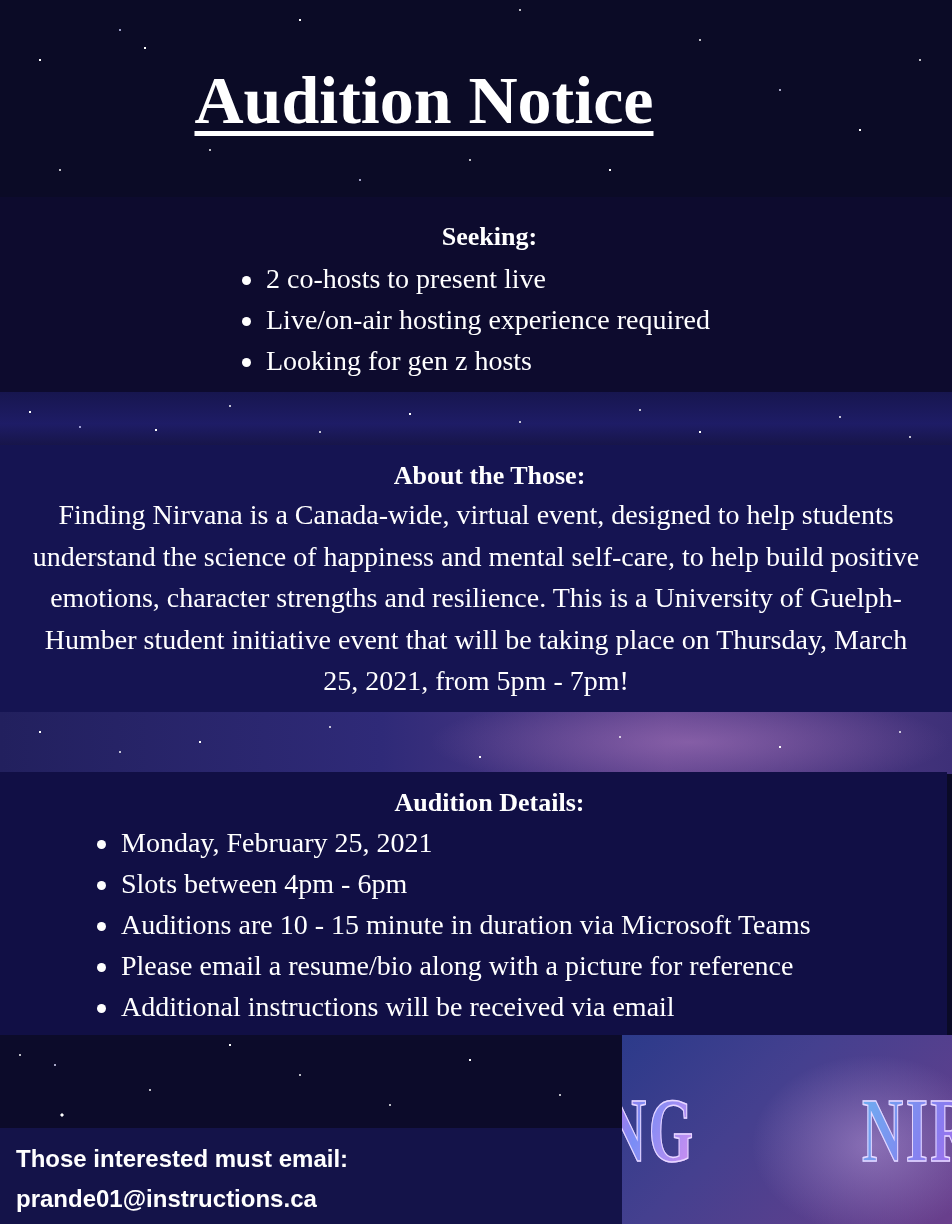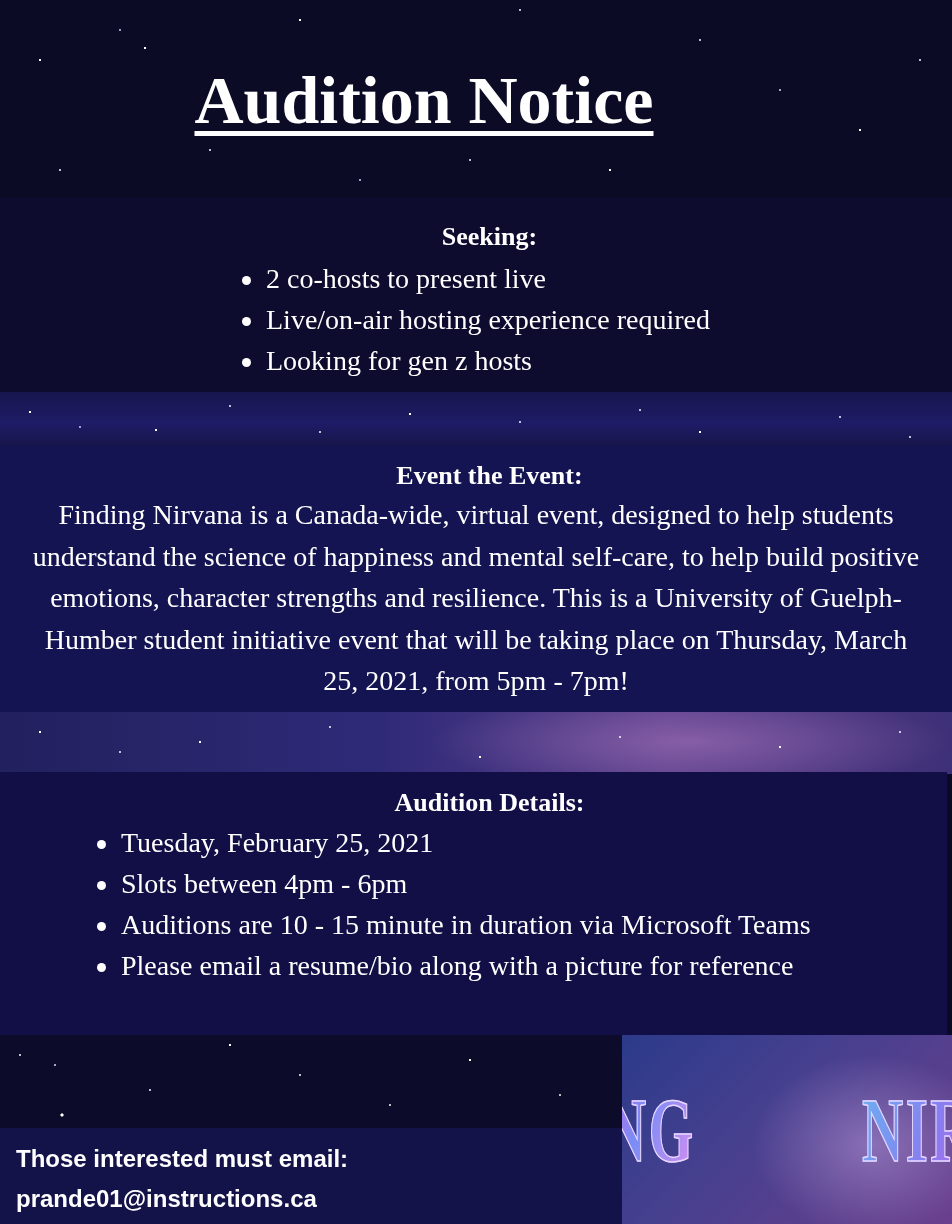--- a/index.html
+++ b/index.html
@@ -148,34 +148,35 @@
     <li><span class="dot"></span><span>2 co-hosts to present live</span></li>
     <li><span class="dot"></span><span>Live/on-air hosting experience required</span></li>
     <li><span class="dot"></span><span>Looking for gen z hosts</span></li>
   </ul>
 </div>
 
 <div class="strip strip-stars1"></div>
 
 <div class="panel panel-about"></div>
 <div class="about-content">
-  <h2 class="section-heading">Event the Event:</h2>
+  <h2 class="section-heading">About the Those:</h2>
   <p class="about-body" style="margin-top:0;margin-bottom:0;">Finding Nirvana is a Canada-wide, virtual event, designed to help students understand the science of happiness and mental self-care, to help build positive emotions, character strengths and resilience. This is a University of Guelph-Humber student initiative event that will be taking place on Thursday, March 25, 2021, from 5pm - 7pm!</p>
 </div>
 
 <div class="strip strip-milky"></div>
 
 <div class="panel panel-details"></div>
 <div class="details-content">
   <h2 class="section-heading">Audition Details:</h2>
   <ul class="bullets details-list">
-    <li><span class="dot"></span><span>Tuesday, February 25, 2021</span></li>
+    <li><span class="dot"></span><span>Monday, February 25, 2021</span></li>
     <li><span class="dot"></span><span>Slots between 4pm - 6pm</span></li>
     <li><span class="dot"></span><span>Auditions are 10 - 15 minute in duration via Microsoft Teams</span></li>
     <li><span class="dot"></span><span>Please email a resume/bio along with a picture for reference</span></li>
+    <li><span class="dot"></span><span>Additional instructions will be received via email</span></li>
   </ul>
 </div>
 
 <div class="strip strip-stars2"></div>
 
 <div class="panel panel-email"></div>
 <div class="email-block">
   <div>Those interested must email:</div>
   <div>prande01@instructions.ca</div>
 </div>

